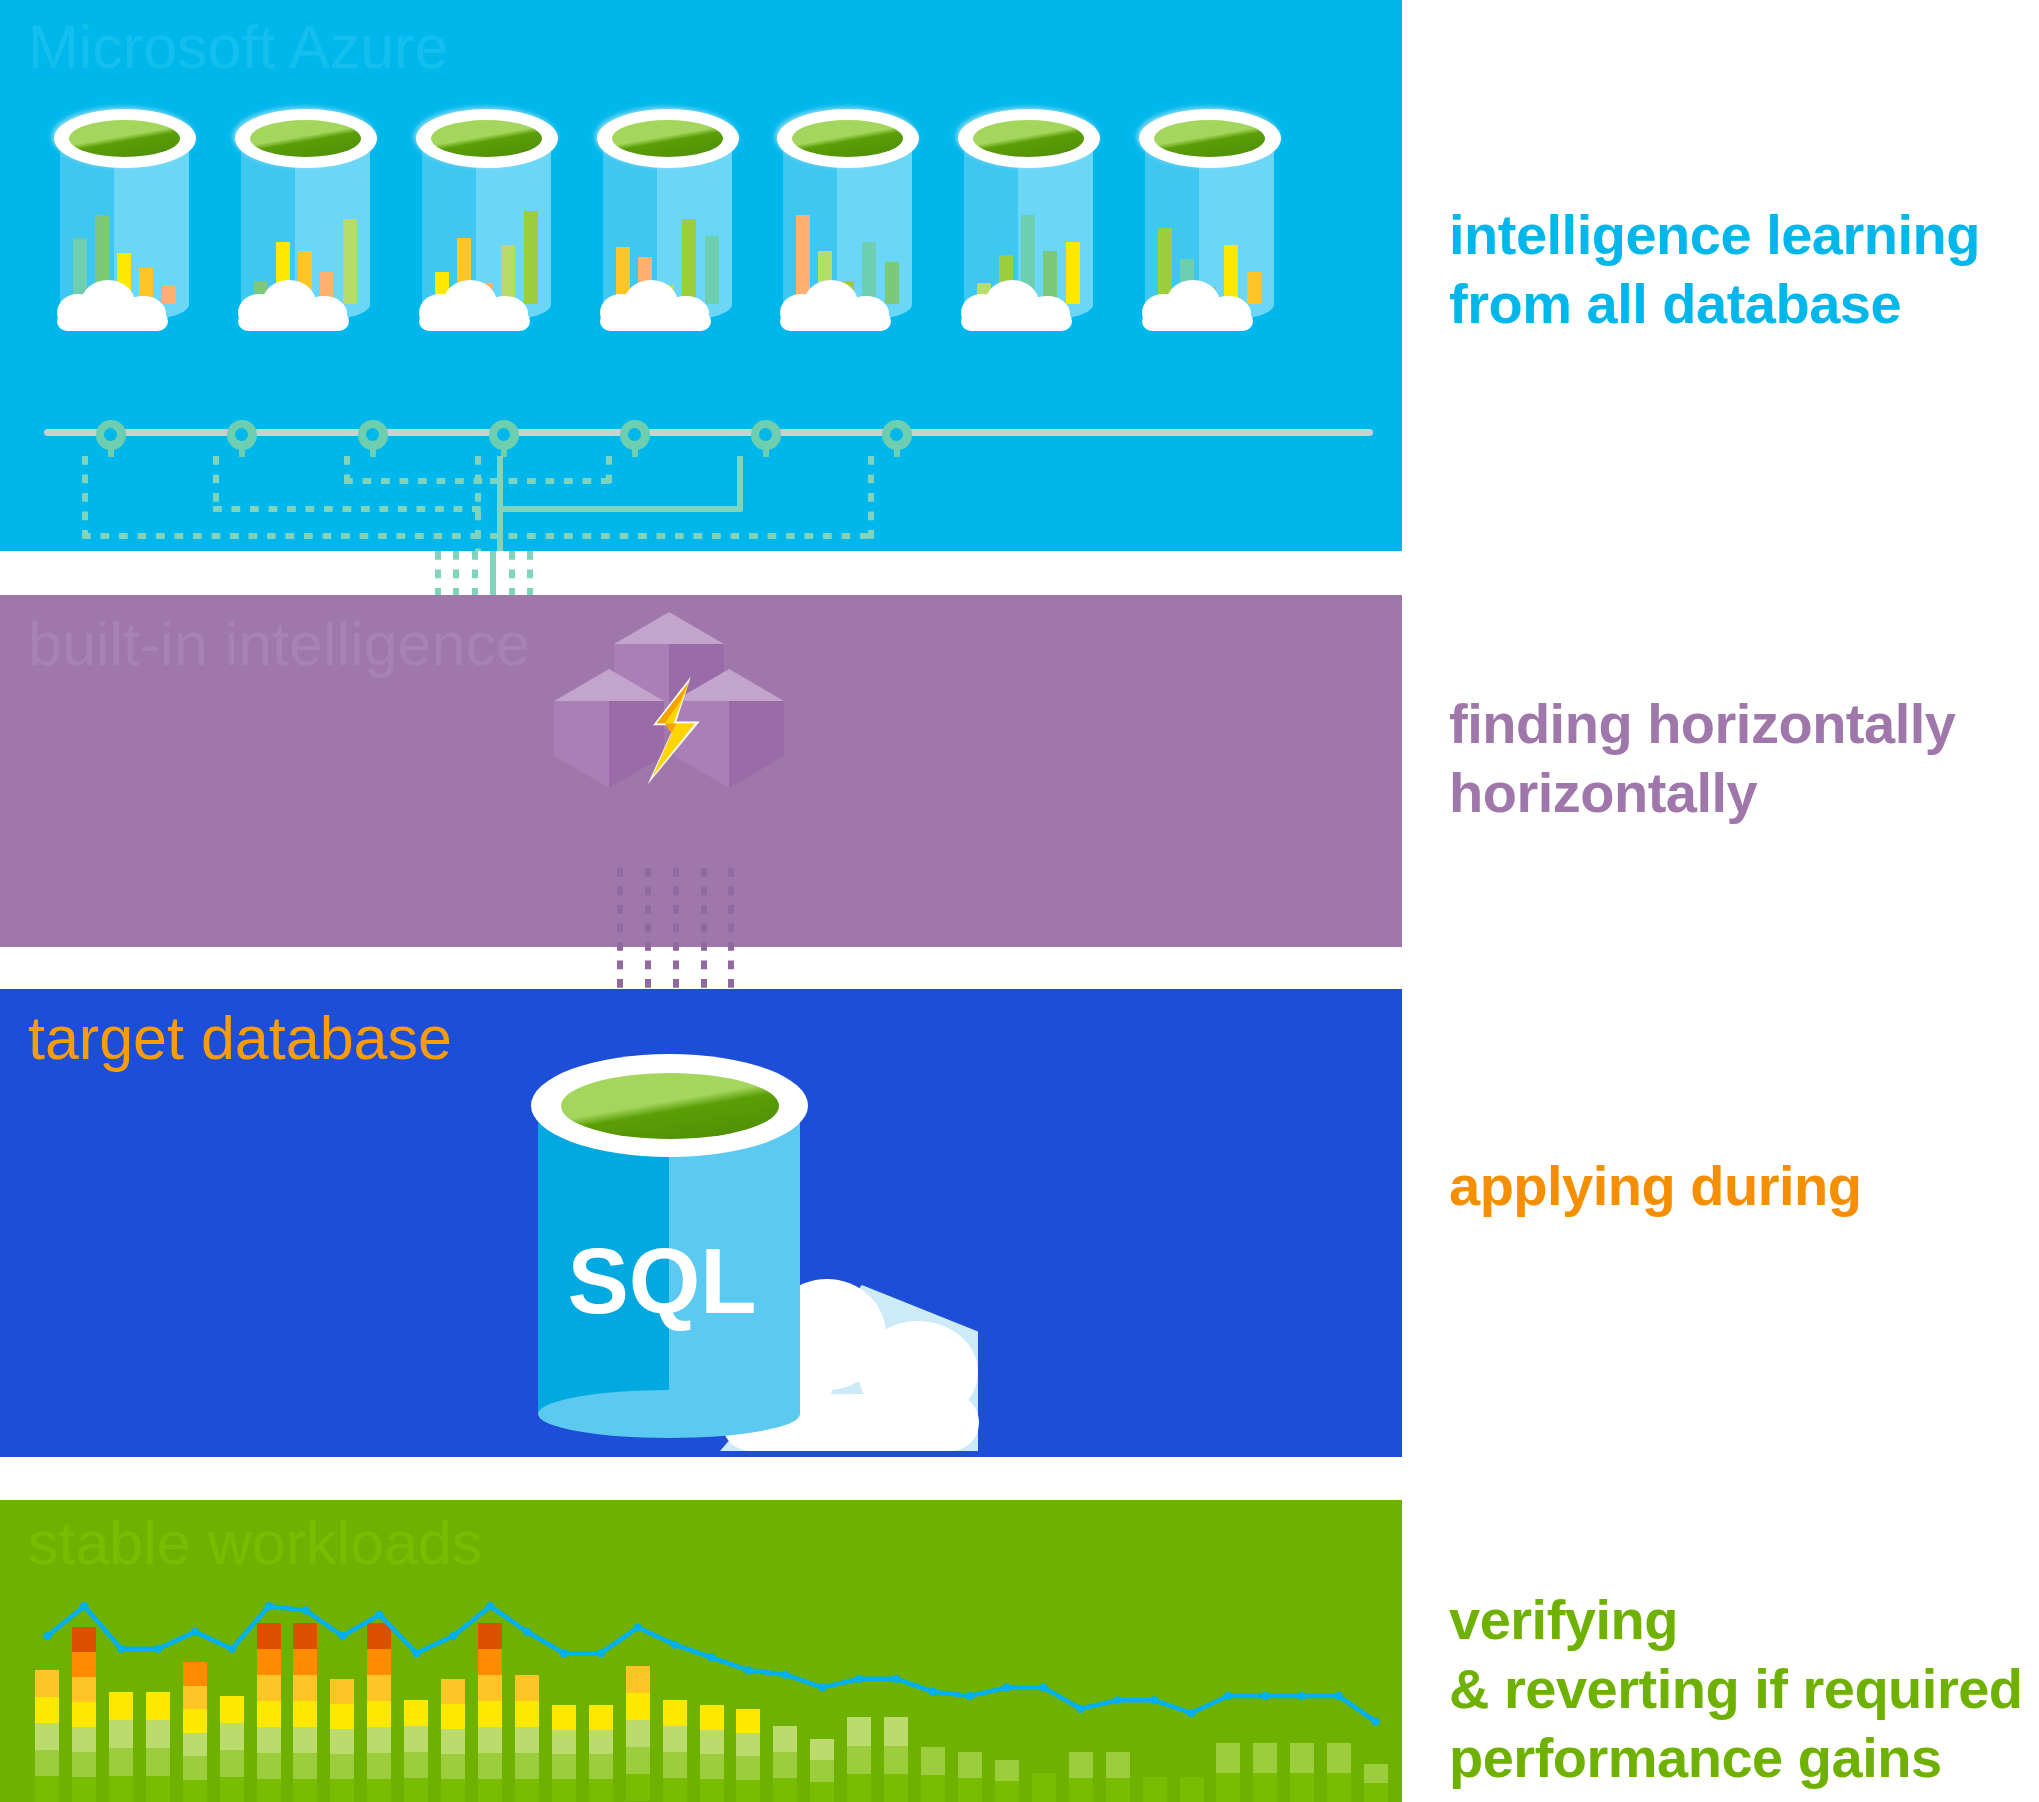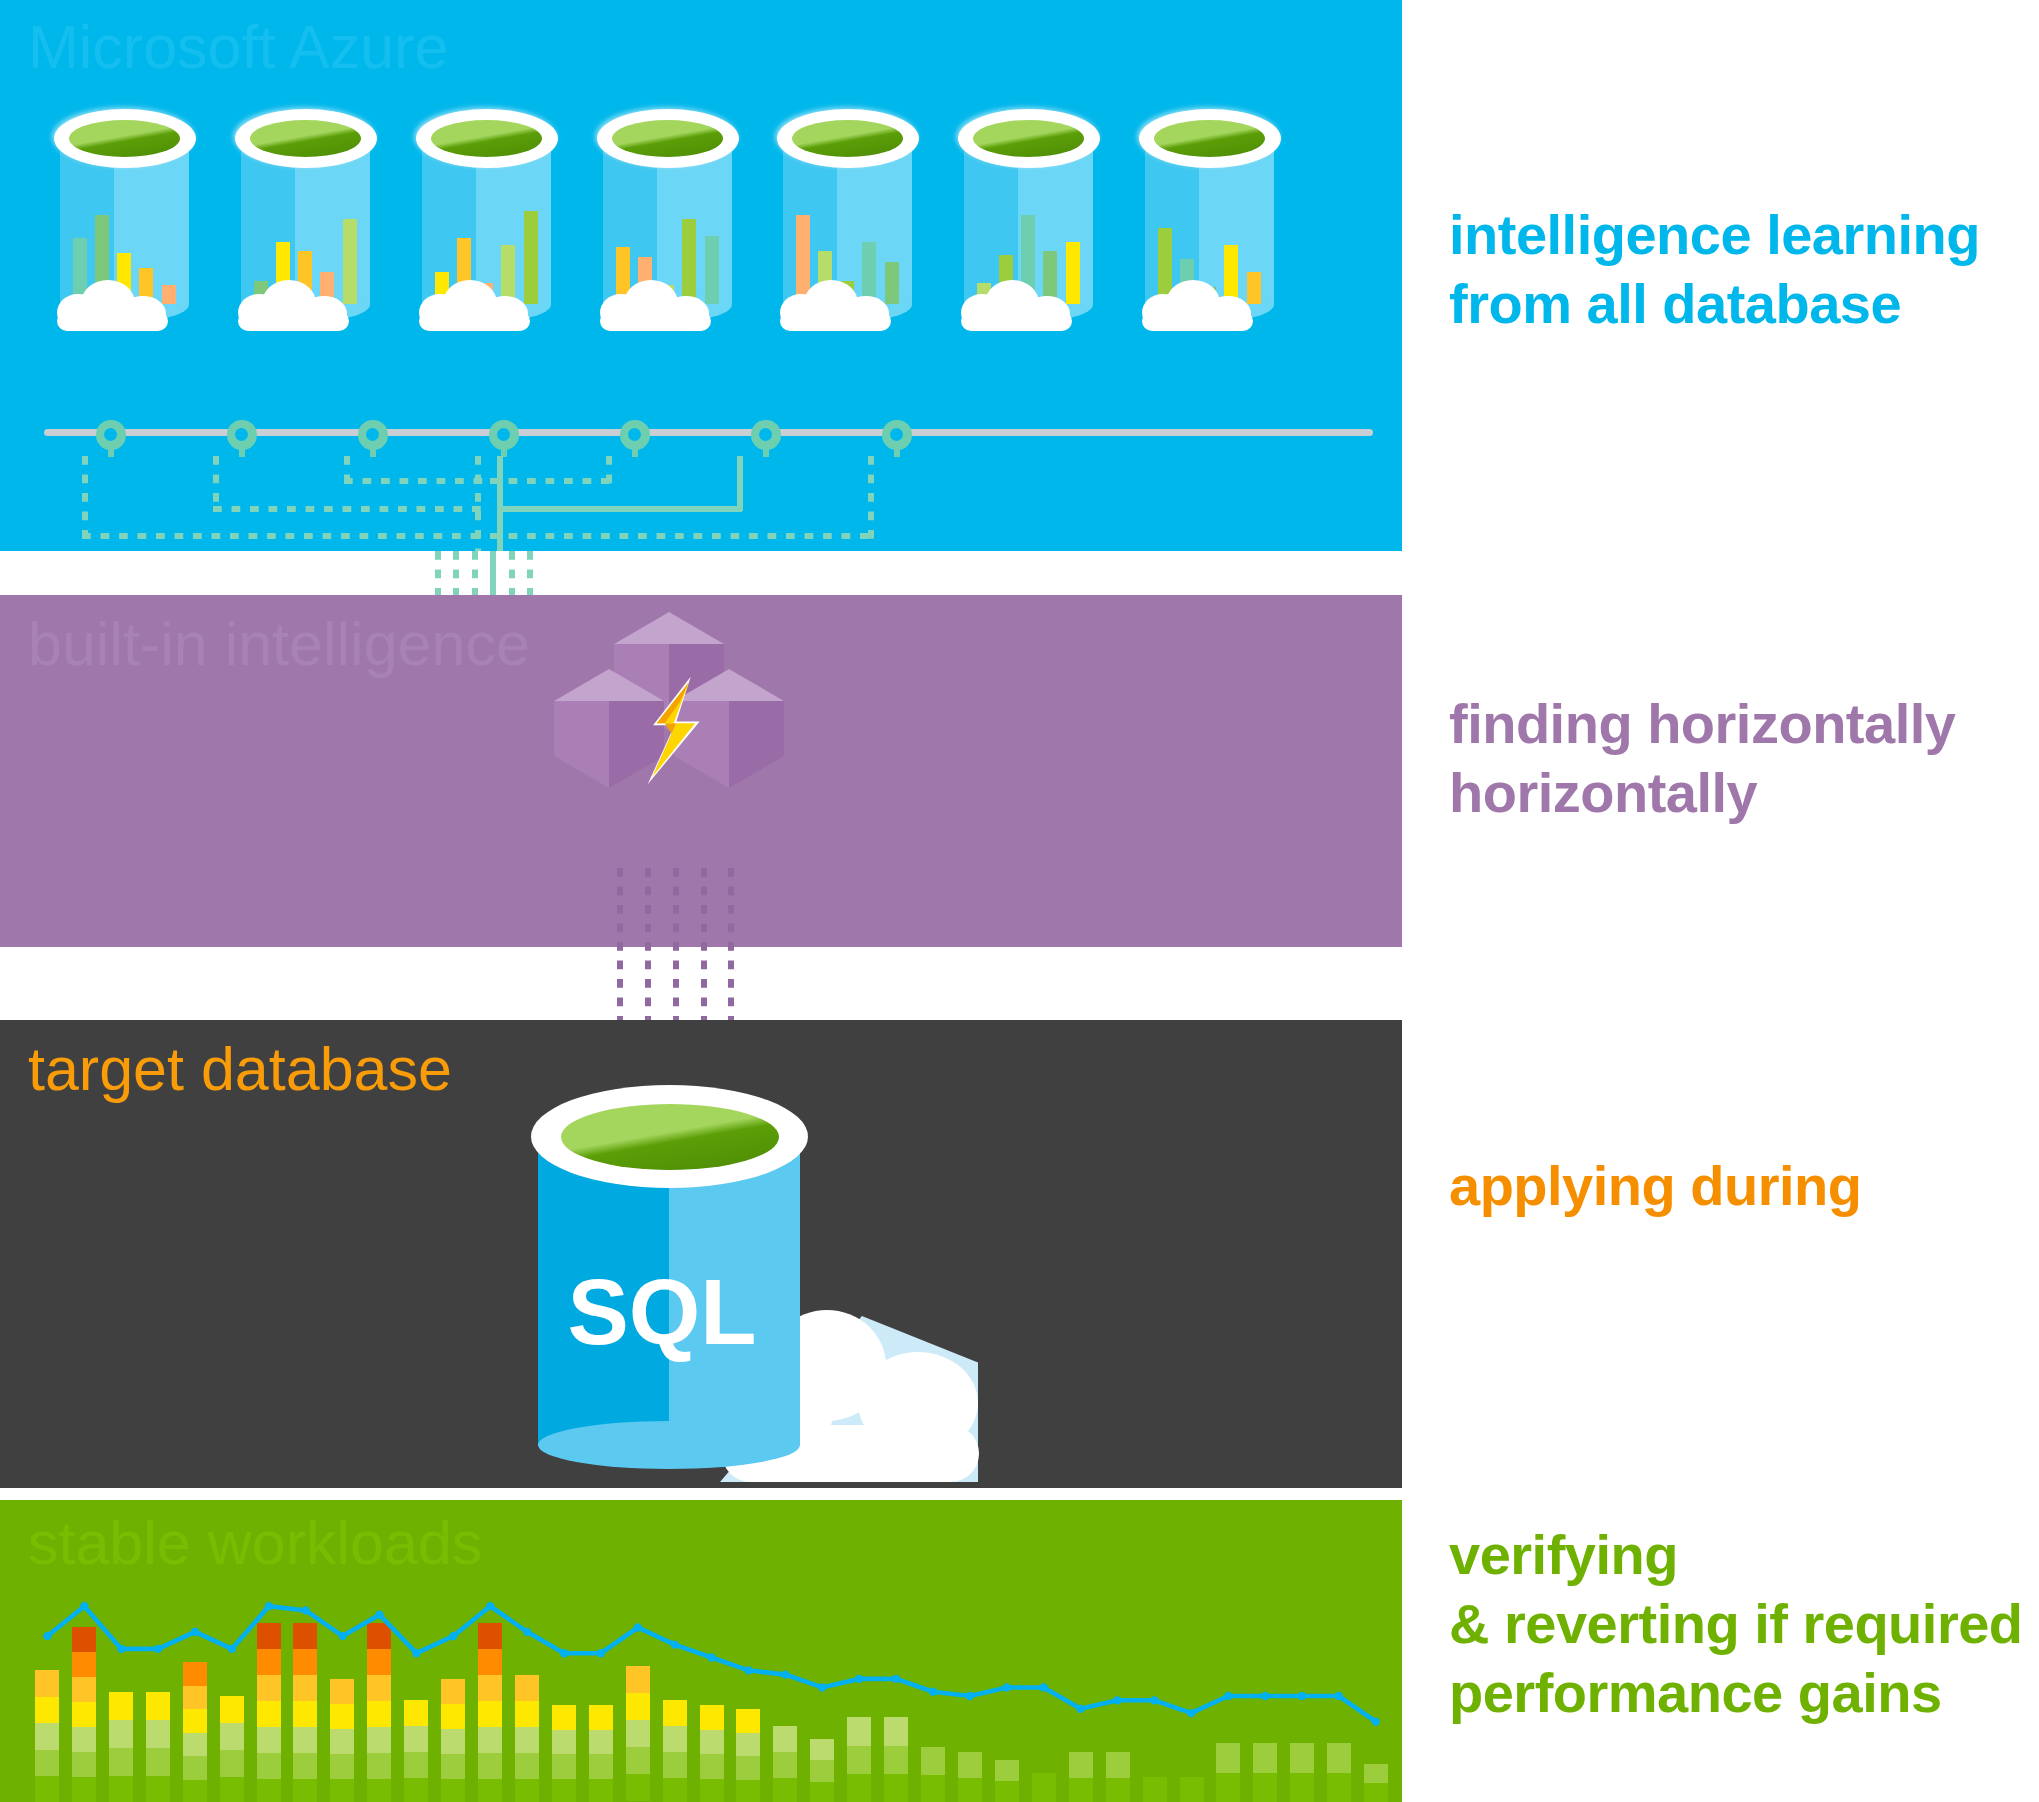--- a/index.html
+++ b/index.html
@@ -224,22 +224,22 @@
 
   .bolt {
     position: absolute;
     left: 81px; top: 63px;
     width: 72px; height: 111px;
     z-index: 5;
   }
 
   
   #band-target {
-    top: 1020px; height: 468px;
-    background: #404040;
+    top: 989px; height: 468px;
+    background: #1d4ed8;
   }
   #band-target .band-watermark {
     top: 18.5px;
     color: #f99c07;
   }
 
   .sql-group {
     position: absolute;
     left: 531px; top: 28px;
     width: 517px; height: 434px;
@@ -833,18 +833,18 @@
   <div>intelligence learning</div>
   <div>from all database</div>
 </div>
 <div class="caption" id="cap-2" style="top: 690px; color: rgb(159, 119, 170);">
   <div>finding horizontally</div>
   <div>horizontally</div>
 </div>
 <div class="caption" id="cap-3" style="top: 1152px; color: rgb(246, 143, 0);">
   <div>applying during</div>
 </div>
-<div class="caption" id="cap-4" style="top: 1521px; color: rgb(111, 177, 0);">
+<div class="caption" id="cap-4" style="top: 1586px; color: rgb(111, 177, 0);">
   <div>verifying</div>
   <div>&amp; reverting if required</div>
   <div>performance gains</div>
 </div>
 
 
 </body></html>

